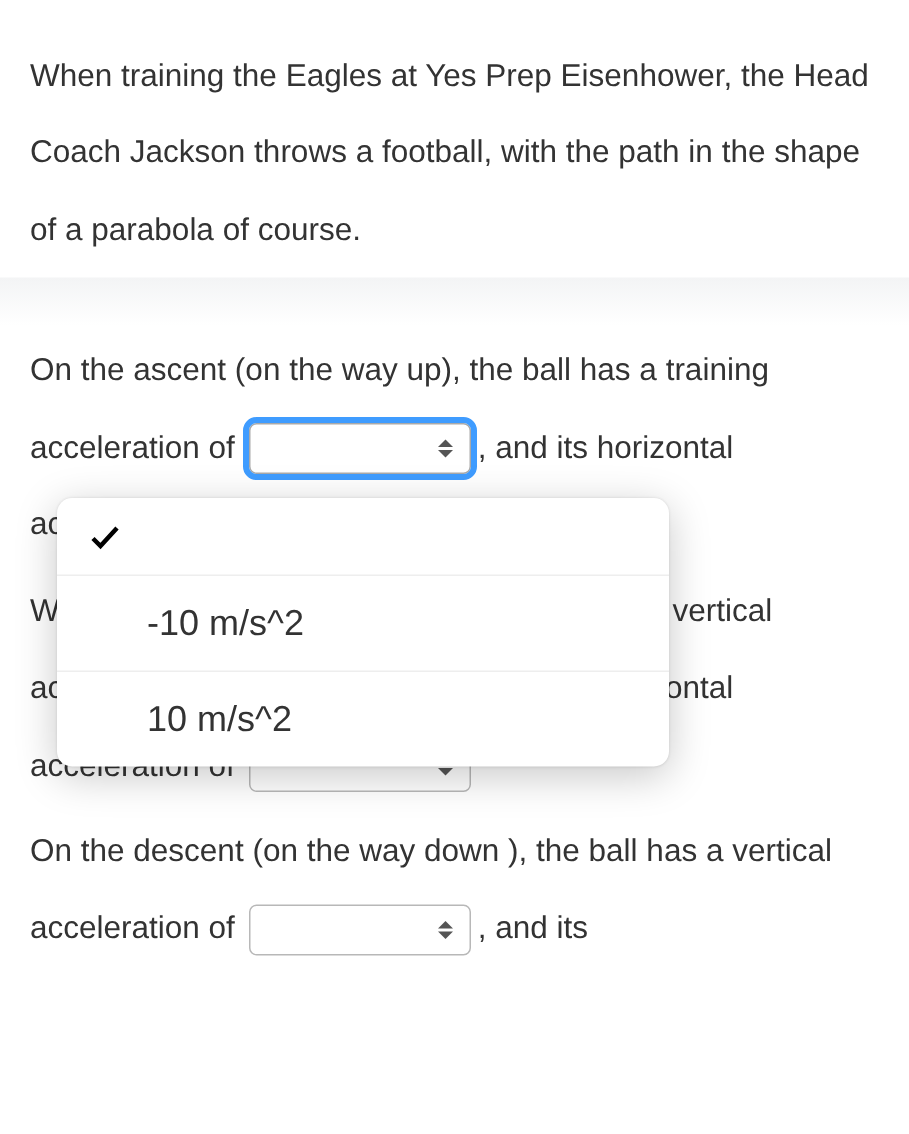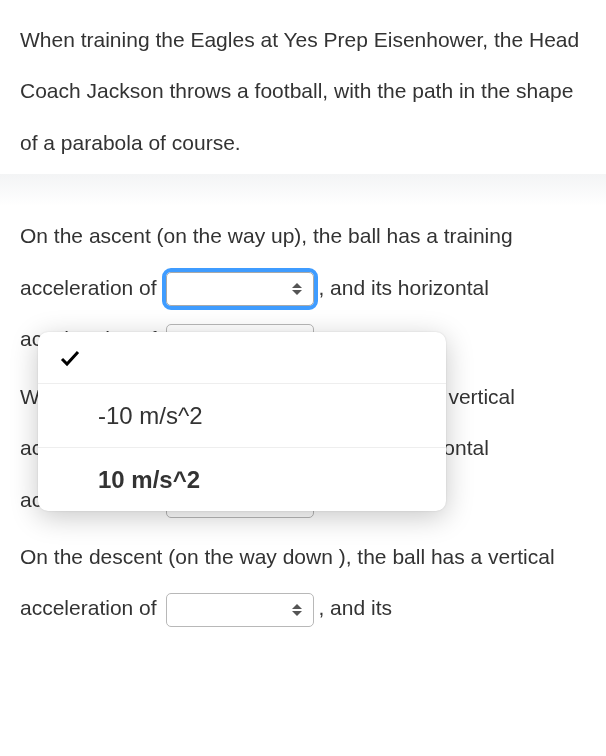--- a/index.html
+++ b/index.html
@@ -8,21 +8,21 @@
     width: 606px;
     height: 756px;
     font-family: Arial, Helvetica, sans-serif;
     font-size: 21px;
     color: #333;
     background: #fff;
     overflow: hidden;
     position: relative;
   }
   .content {
-    padding: 14px 20px 0 20px;
+    padding: 25px 20px 0 20px;
     line-height: 2.45;
   }
   .para { margin-bottom: 6px; }
   .gradient-gap {
     height: 32px;
     background: linear-gradient(to bottom, #f3f4f5 0%, #ffffff 100%);
     margin: 0 -20px 4px -20px;
   }
   .select-shell {
     display: inline-block;
@@ -73,21 +73,21 @@
     overflow: hidden;
   }
   .dropdown-item {
     padding: 16px 20px 16px 60px;
     font-size: 24px;
     color: #333;
     position: relative;
     border-bottom: 1px solid #eee;
     line-height: 1.3;
   }
-  .dropdown-item:last-child { border-bottom: none; font-weight: bold; }
+  .dropdown-item:last-child { border-bottom: none; }
   .dropdown-item.blank { height: 52px; padding: 12px 20px; }
   .dropdown-check {
     position: absolute;
     left: 20px;
     top: 50%;
     transform: translateY(-50%);
     width: 24px;
     height: 24px;
     stroke: #000;
     stroke-width: 3;

